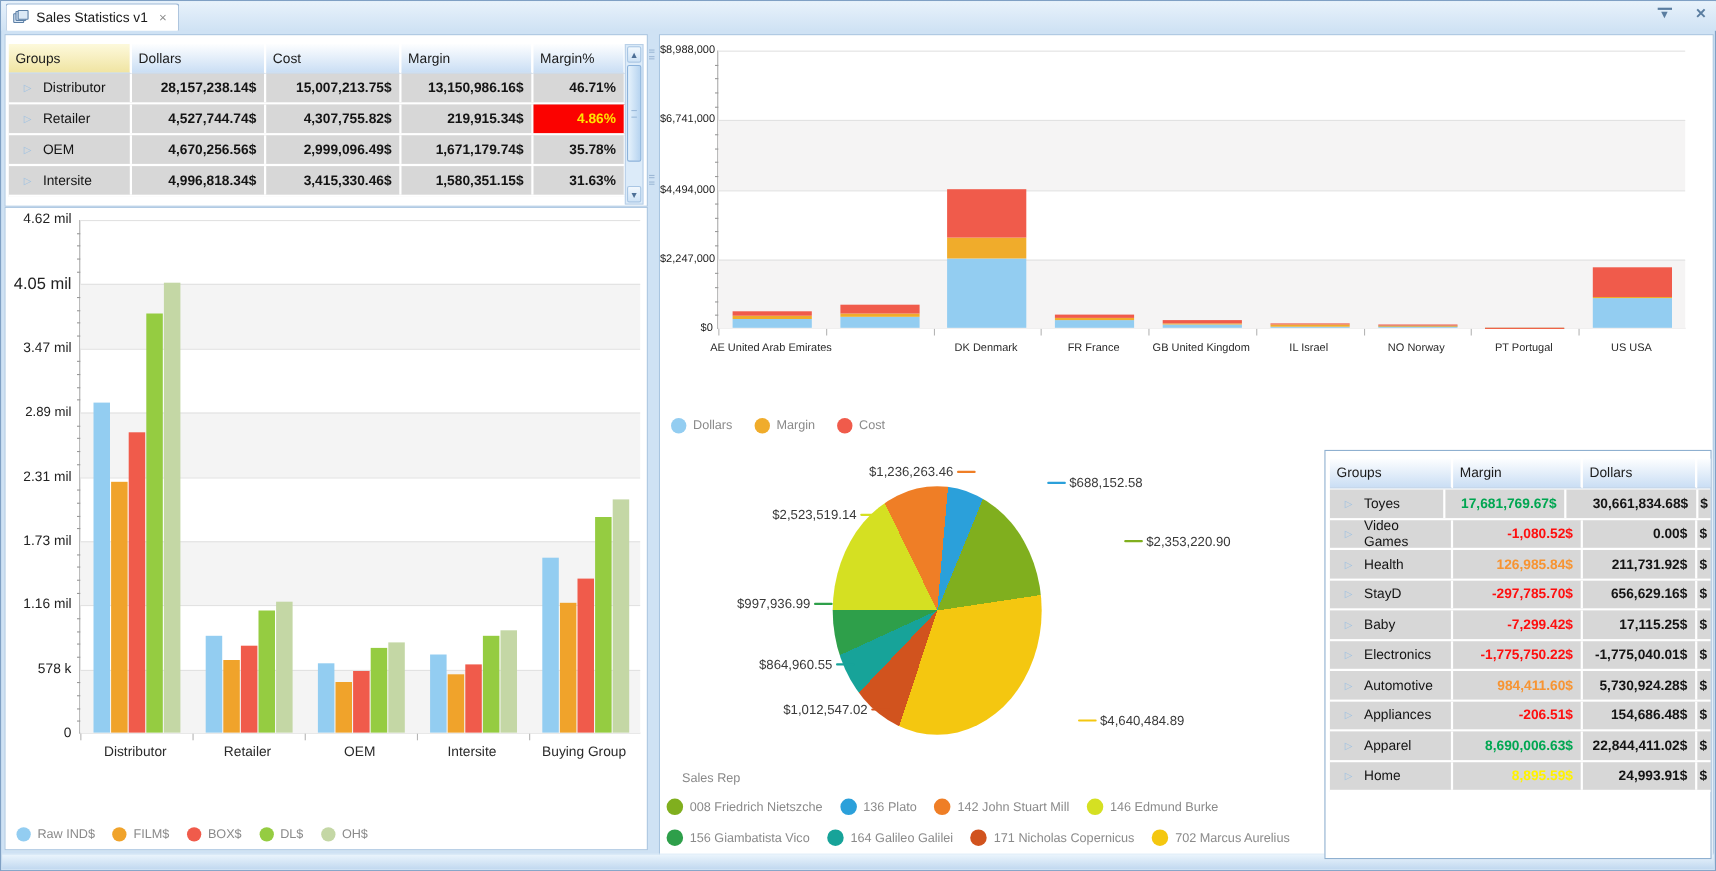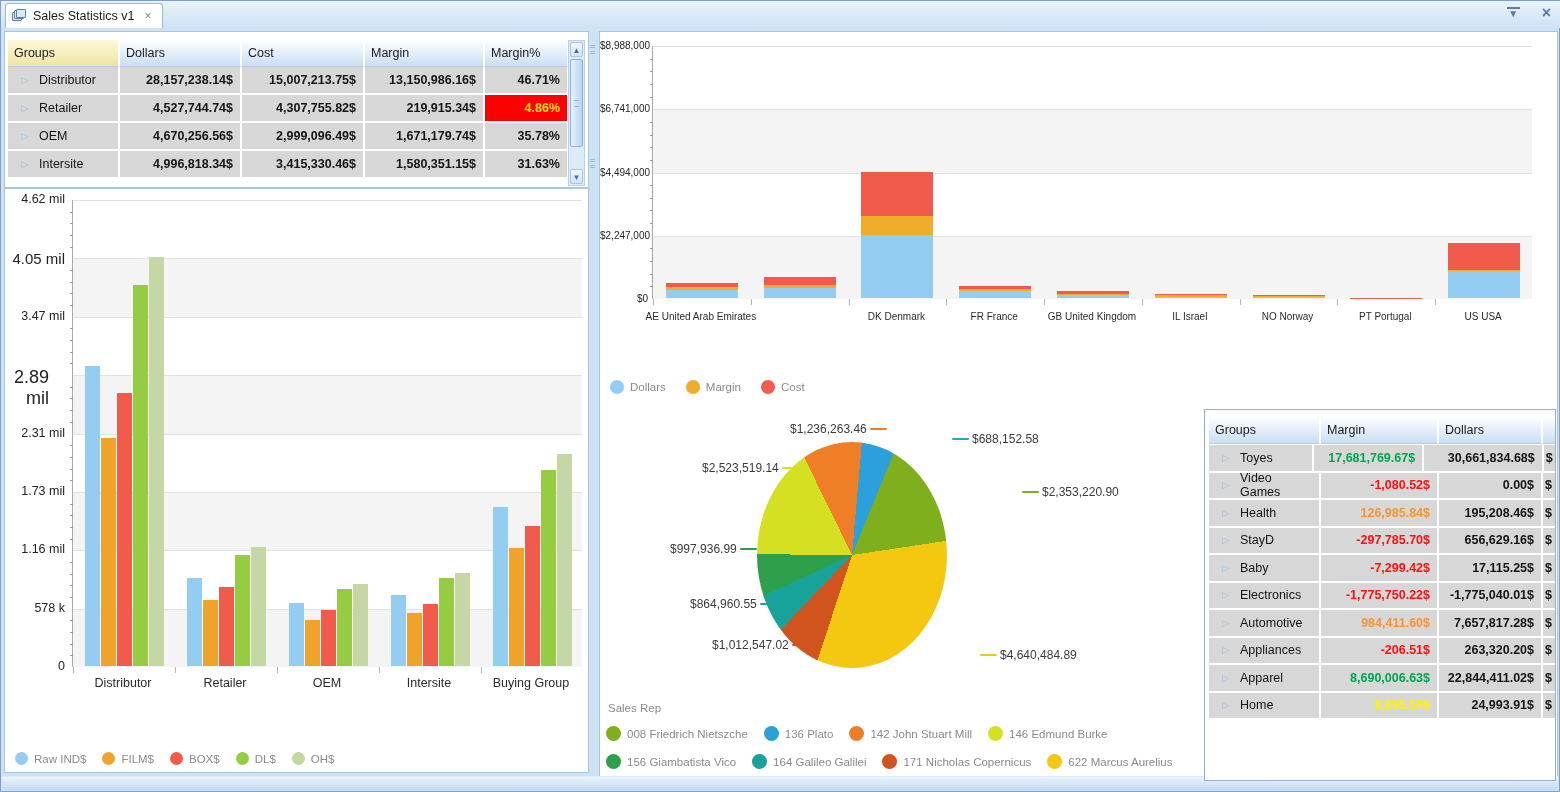--- a/index.html
+++ b/index.html
@@ -224,21 +224,21 @@
         <div class="bar" style="left: 451.5px; bottom: 0px; width: 15px; height: 140.504px; background: rgb(240, 91, 75);"></div>
         <div class="bar" style="left: 467.5px; bottom: 0px; width: 15px; height: 196.1px; background: rgb(149, 204, 65);"></div>
         <div class="bar" style="left: 483.5px; bottom: 0px; width: 15px; height: 212.273px; background: rgb(196, 215, 165);"></div>
         <div style="position: absolute; left: 408px; bottom: -7px; width: 1px; height: 6px; background: rgb(181, 181, 181);"></div>
       </div>
       <div class="ytick" style="left: 0px; width: 60px; top: 470px; font-size: 12.5px;">0</div>
       <div class="ytick" style="left: 0px; width: 60px; top: 411.625px; font-size: 12.5px;">578 k</div>
       <div class="ytick" style="left: 0px; width: 60px; top: 353.25px; font-size: 12.5px;">1.16 mil</div>
       <div class="ytick" style="left: 0px; width: 60px; top: 294.875px; font-size: 12.5px;">1.73 mil</div>
       <div class="ytick" style="left: 0px; width: 60px; top: 236.5px; font-size: 12.5px;">2.31 mil</div>
-      <div class="ytick" style="left: 0px; width: 44px; top: 178.125px; font-size: 18px;">2.89 mil</div>
+      <div class="ytick" style="left: 0px; width: 60px; top: 178.125px; font-size: 12px;">2.89 mil</div>
       <div class="ytick" style="left: 0px; width: 60px; top: 119.75px; font-size: 12.5px;">3.47 mil</div>
       <div class="ytick" style="left: 0px; width: 60px; top: 61.375px; font-size: 15px;">4.05 mil</div>
       <div class="ytick" style="left: 0px; width: 60px; top: 3px; font-size: 12.5px;">4.62 mil</div>
       <div class="xtick" style="left: 67px; width: 102px; top: 487px; font-size: 12.5px;">Distributor</div>
       <div class="xtick" style="left: 169px; width: 102px; top: 487px; font-size: 12.5px;">Retailer</div>
       <div class="xtick" style="left: 271px; width: 102px; top: 487px; font-size: 12.5px;">OEM</div>
       <div class="xtick" style="left: 373px; width: 102px; top: 487px; font-size: 12.5px;">Intersite</div>
       <div class="xtick" style="left: 475px; width: 102px; top: 487px; font-size: 12.5px;">Buying Group</div>
       <div class="legend" style="left: 10px; top: 563px; gap: 16px;">
         <div class="leg-item">
@@ -378,21 +378,21 @@
         <span class="leader" style="background: rgb(23, 163, 153);"></span>
       </div>
       <div class="pie-label" style="left: 112px; top: 606px;">
         <span>$1,012,547.02</span>
         <span class="leader" style="background: rgb(209, 83, 30);"></span>
       </div>
       <div class="pie-label" style="left: 380px; top: 616px;">
         <span class="leader" style="background: rgb(244, 199, 16);"></span>
         <span>$4,640,484.89</span>
       </div>
-      <div class="sales-rep-title" style="left: 8px; top: 670px;">Sales Rep</div>
+      <div class="sales-rep-title" style="left: 20px; top: 670px;">Sales Rep</div>
       <div class="legend" style="left: 6px; top: 694px; gap: 16px;">
         <div class="leg-item">
           <span class="dot" style="width: 15px; height: 15px; background: rgb(128, 175, 30);"></span>
           <span class="leg-label" style="font-size: 11.5px;">008 Friedrich Nietszche</span>
         </div>
         <div class="leg-item">
           <span class="dot" style="width: 15px; height: 15px; background: rgb(43, 160, 218);"></span>
           <span class="leg-label" style="font-size: 11.5px;">136 Plato</span>
         </div>
         <div class="leg-item">
@@ -412,21 +412,21 @@
         <div class="leg-item">
           <span class="dot" style="width: 15px; height: 15px; background: rgb(23, 163, 153);"></span>
           <span class="leg-label" style="font-size: 11.5px;">164 Galileo Galilei</span>
         </div>
         <div class="leg-item">
           <span class="dot" style="width: 15px; height: 15px; background: rgb(209, 83, 30);"></span>
           <span class="leg-label" style="font-size: 11.5px;">171 Nicholas Copernicus</span>
         </div>
         <div class="leg-item">
           <span class="dot" style="width: 15px; height: 15px; background: rgb(244, 199, 16);"></span>
-          <span class="leg-label" style="font-size: 11.5px;">622 Marcus Aurelius</span>
+          <span class="leg-label" style="font-size: 11.5px;">702 Marcus Aurelius</span>
         </div>
       </div>
     </div>
 
   <div class="panel" id="right-grid-panel" style="left:1203px;top:408px;width:352px;height:372px;border-color:#8fb0d0;z-index:5;">
       <div class="grid-header" style="position: absolute; left: 4px; top: 7px; width: 346px;">
         <div class="ghcell" style="width: 112px;">Groups</div>
         <div class="ghcell" style="width: 118px;">Margin</div>
         <div class="ghcell" style="width: 104px;">Dollars</div>
         <div class="ghcell" style="width: 12px; border-right: none;"></div>
@@ -448,21 +448,21 @@
         <div class="gcell num m-red" style="width: 118px; font-weight: bold;">-1,080.52$</div>
         <div class="gcell num" style="width: 104px;">0.00$</div>
         <div class="gcell" style="width: 12px; border-right: none; padding: 0px 0px 0px 2px;">$</div>
       </div>
       <div class="grow" style="position: absolute; left: 4px; top: 90px; width: 346px; height: 27.5px;">
         <div class="gcell name" style="width: 112px;">
           <span class="exp">▷</span>
           <span style="padding-left: 4px;">Health</span>
         </div>
         <div class="gcell num m-orange" style="width: 118px; font-weight: bold;">126,985.84$</div>
-        <div class="gcell num" style="width: 104px;">195,208.46$</div>
+        <div class="gcell num" style="width: 104px;">211,731.92$</div>
         <div class="gcell" style="width: 12px; border-right: none; padding: 0px 0px 0px 2px;">$</div>
       </div>
       <div class="grow" style="position: absolute; left: 4px; top: 117.5px; width: 346px; height: 27.5px;">
         <div class="gcell name" style="width: 112px;">
           <span class="exp">▷</span>
           <span style="padding-left: 4px;">StayD</span>
         </div>
         <div class="gcell num m-red" style="width: 118px; font-weight: bold;">-297,785.70$</div>
         <div class="gcell num" style="width: 104px;">656,629.16$</div>
         <div class="gcell" style="width: 12px; border-right: none; padding: 0px 0px 0px 2px;">$</div>
@@ -484,30 +484,30 @@
         <div class="gcell num m-red" style="width: 118px; font-weight: bold;">-1,775,750.22$</div>
         <div class="gcell num" style="width: 104px;">-1,775,040.01$</div>
         <div class="gcell" style="width: 12px; border-right: none; padding: 0px 0px 0px 2px;">$</div>
       </div>
       <div class="grow" style="position: absolute; left: 4px; top: 200px; width: 346px; height: 27.5px;">
         <div class="gcell name" style="width: 112px;">
           <span class="exp">▷</span>
           <span style="padding-left: 4px;">Automotive</span>
         </div>
         <div class="gcell num m-orange" style="width: 118px; font-weight: bold;">984,411.60$</div>
-        <div class="gcell num" style="width: 104px;">7,657,817.28$</div>
+        <div class="gcell num" style="width: 104px;">5,730,924.28$</div>
         <div class="gcell" style="width: 12px; border-right: none; padding: 0px 0px 0px 2px;">$</div>
       </div>
       <div class="grow" style="position: absolute; left: 4px; top: 227.5px; width: 346px; height: 27.5px;">
         <div class="gcell name" style="width: 112px;">
           <span class="exp">▷</span>
           <span style="padding-left: 4px;">Appliances</span>
         </div>
         <div class="gcell num m-red" style="width: 118px; font-weight: bold;">-206.51$</div>
-        <div class="gcell num" style="width: 104px;">263,320.20$</div>
+        <div class="gcell num" style="width: 104px;">154,686.48$</div>
         <div class="gcell" style="width: 12px; border-right: none; padding: 0px 0px 0px 2px;">$</div>
       </div>
       <div class="grow" style="position: absolute; left: 4px; top: 255px; width: 346px; height: 27.5px;">
         <div class="gcell name" style="width: 112px;">
           <span class="exp">▷</span>
           <span style="padding-left: 4px;">Apparel</span>
         </div>
         <div class="gcell num m-green" style="width: 118px; font-weight: bold;">8,690,006.63$</div>
         <div class="gcell num" style="width: 104px;">22,844,411.02$</div>
         <div class="gcell" style="width: 12px; border-right: none; padding: 0px 0px 0px 2px;">$</div>

